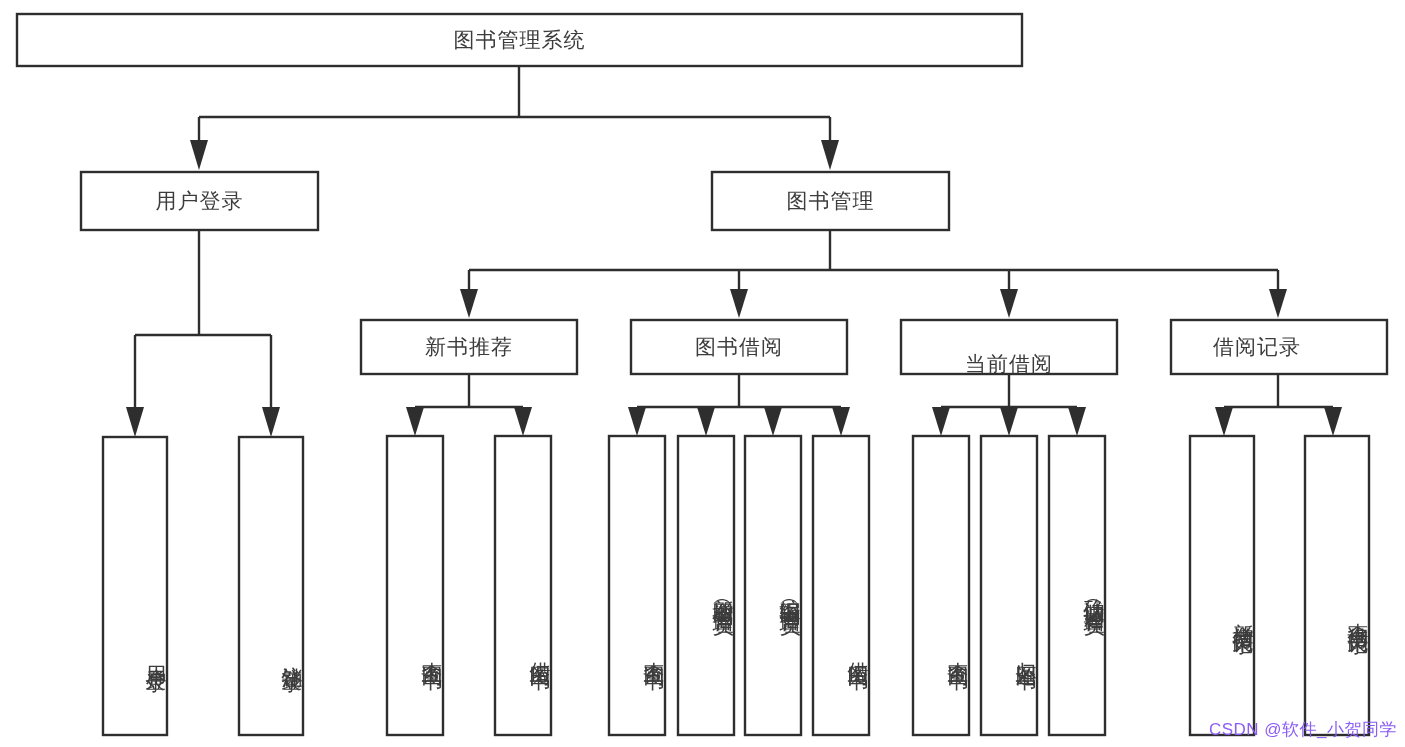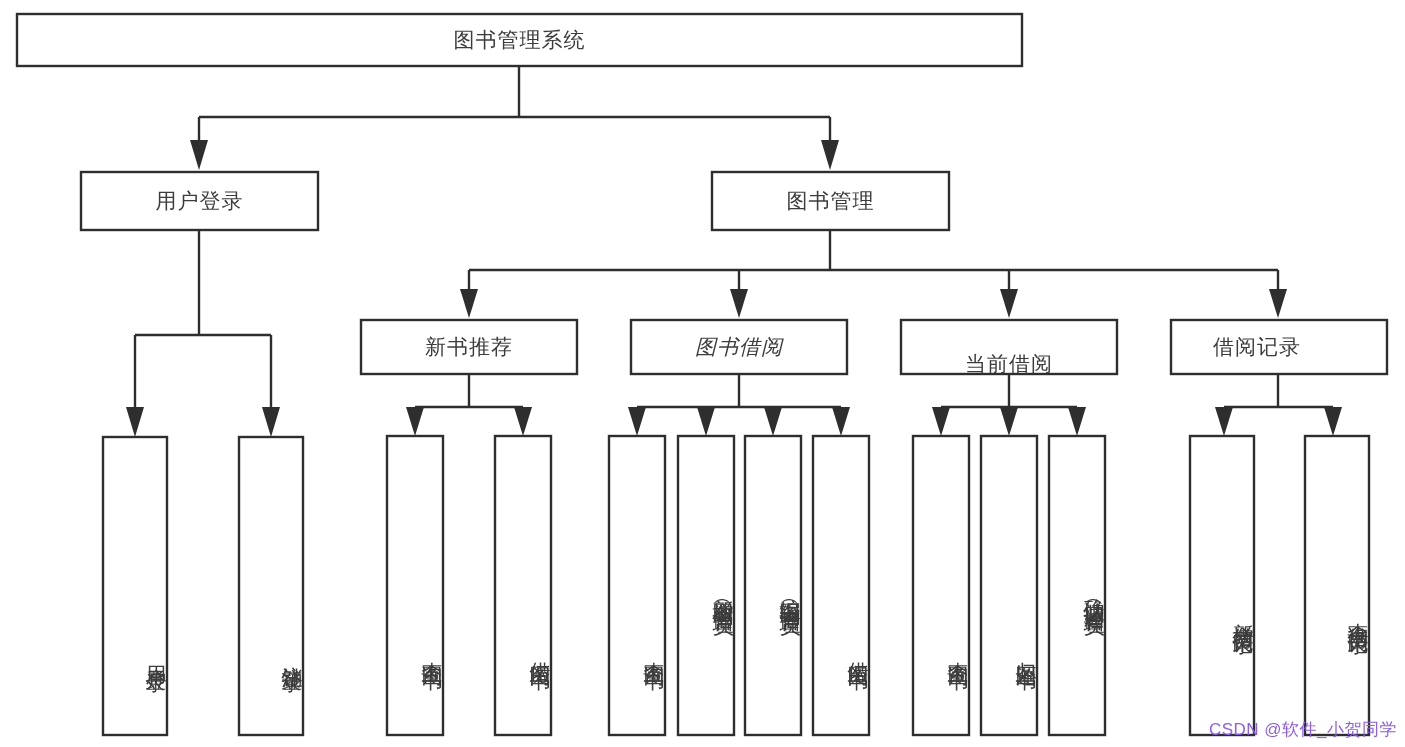--- a/index.html
+++ b/index.html
@@ -164,21 +164,21 @@
     <rect class="node-box" x="1305" y="436" width="64" height="299"></rect>
 
   </svg>
 
   <div class="horiz-text-wrap" style="left:17px; top:14px; width:1005px; height:52px;">图书管理系统</div>
 
   <div class="horiz-text-wrap" style="left:81px; top:172px; width:237px; height:58px;">用户登录</div>
   <div class="horiz-text-wrap" style="left:712px; top:172px; width:237px; height:58px;border-radius:29px;">图书管理</div>
 
   <div class="horiz-text-wrap" style="left:361px; top:320px; width:216px; height:54px;border-radius:19px;">新书推荐</div>
-  <div class="horiz-text-wrap" style="left:631px; top:320px; width:216px; height:54px;font-style:italic;">图书借阅</div>
+  <div class="horiz-text-wrap" style="left:631px; top:320px; width:216px; height:54px;">图书借阅</div>
   <div class="horiz-text-wrap" style="left:901px; top:320px; width:216px; height:54px;margin-top:17px;">当前借阅</div>
   <div class="horiz-text-wrap" style="left:1171px; top:320px; width:172px; height:54px;font-family:Liberation Serif, serif;">借阅记录</div>
 
   <div class="vert-text-wrap" style="left:103px; top:437px; width:64px; height:298px; padding-top:68px;">用户登录</div>
   <div class="vert-text-wrap" style="left:239px; top:437px; width:64px; height:298px; padding-top:68px;">注销登录</div>
 
   <div class="vert-text-wrap" style="left:387px; top:436px; width:56px; height:299px; padding-top:64px;">查询图书</div>
   <div class="vert-text-wrap" style="left:495px; top:436px; width:56px; height:299px; padding-top:64px;">借阅图书</div>
 
   <div class="vert-text-wrap" style="left:609px; top:436px; width:56px; height:299px; padding-top:64px;">查询图书</div>

